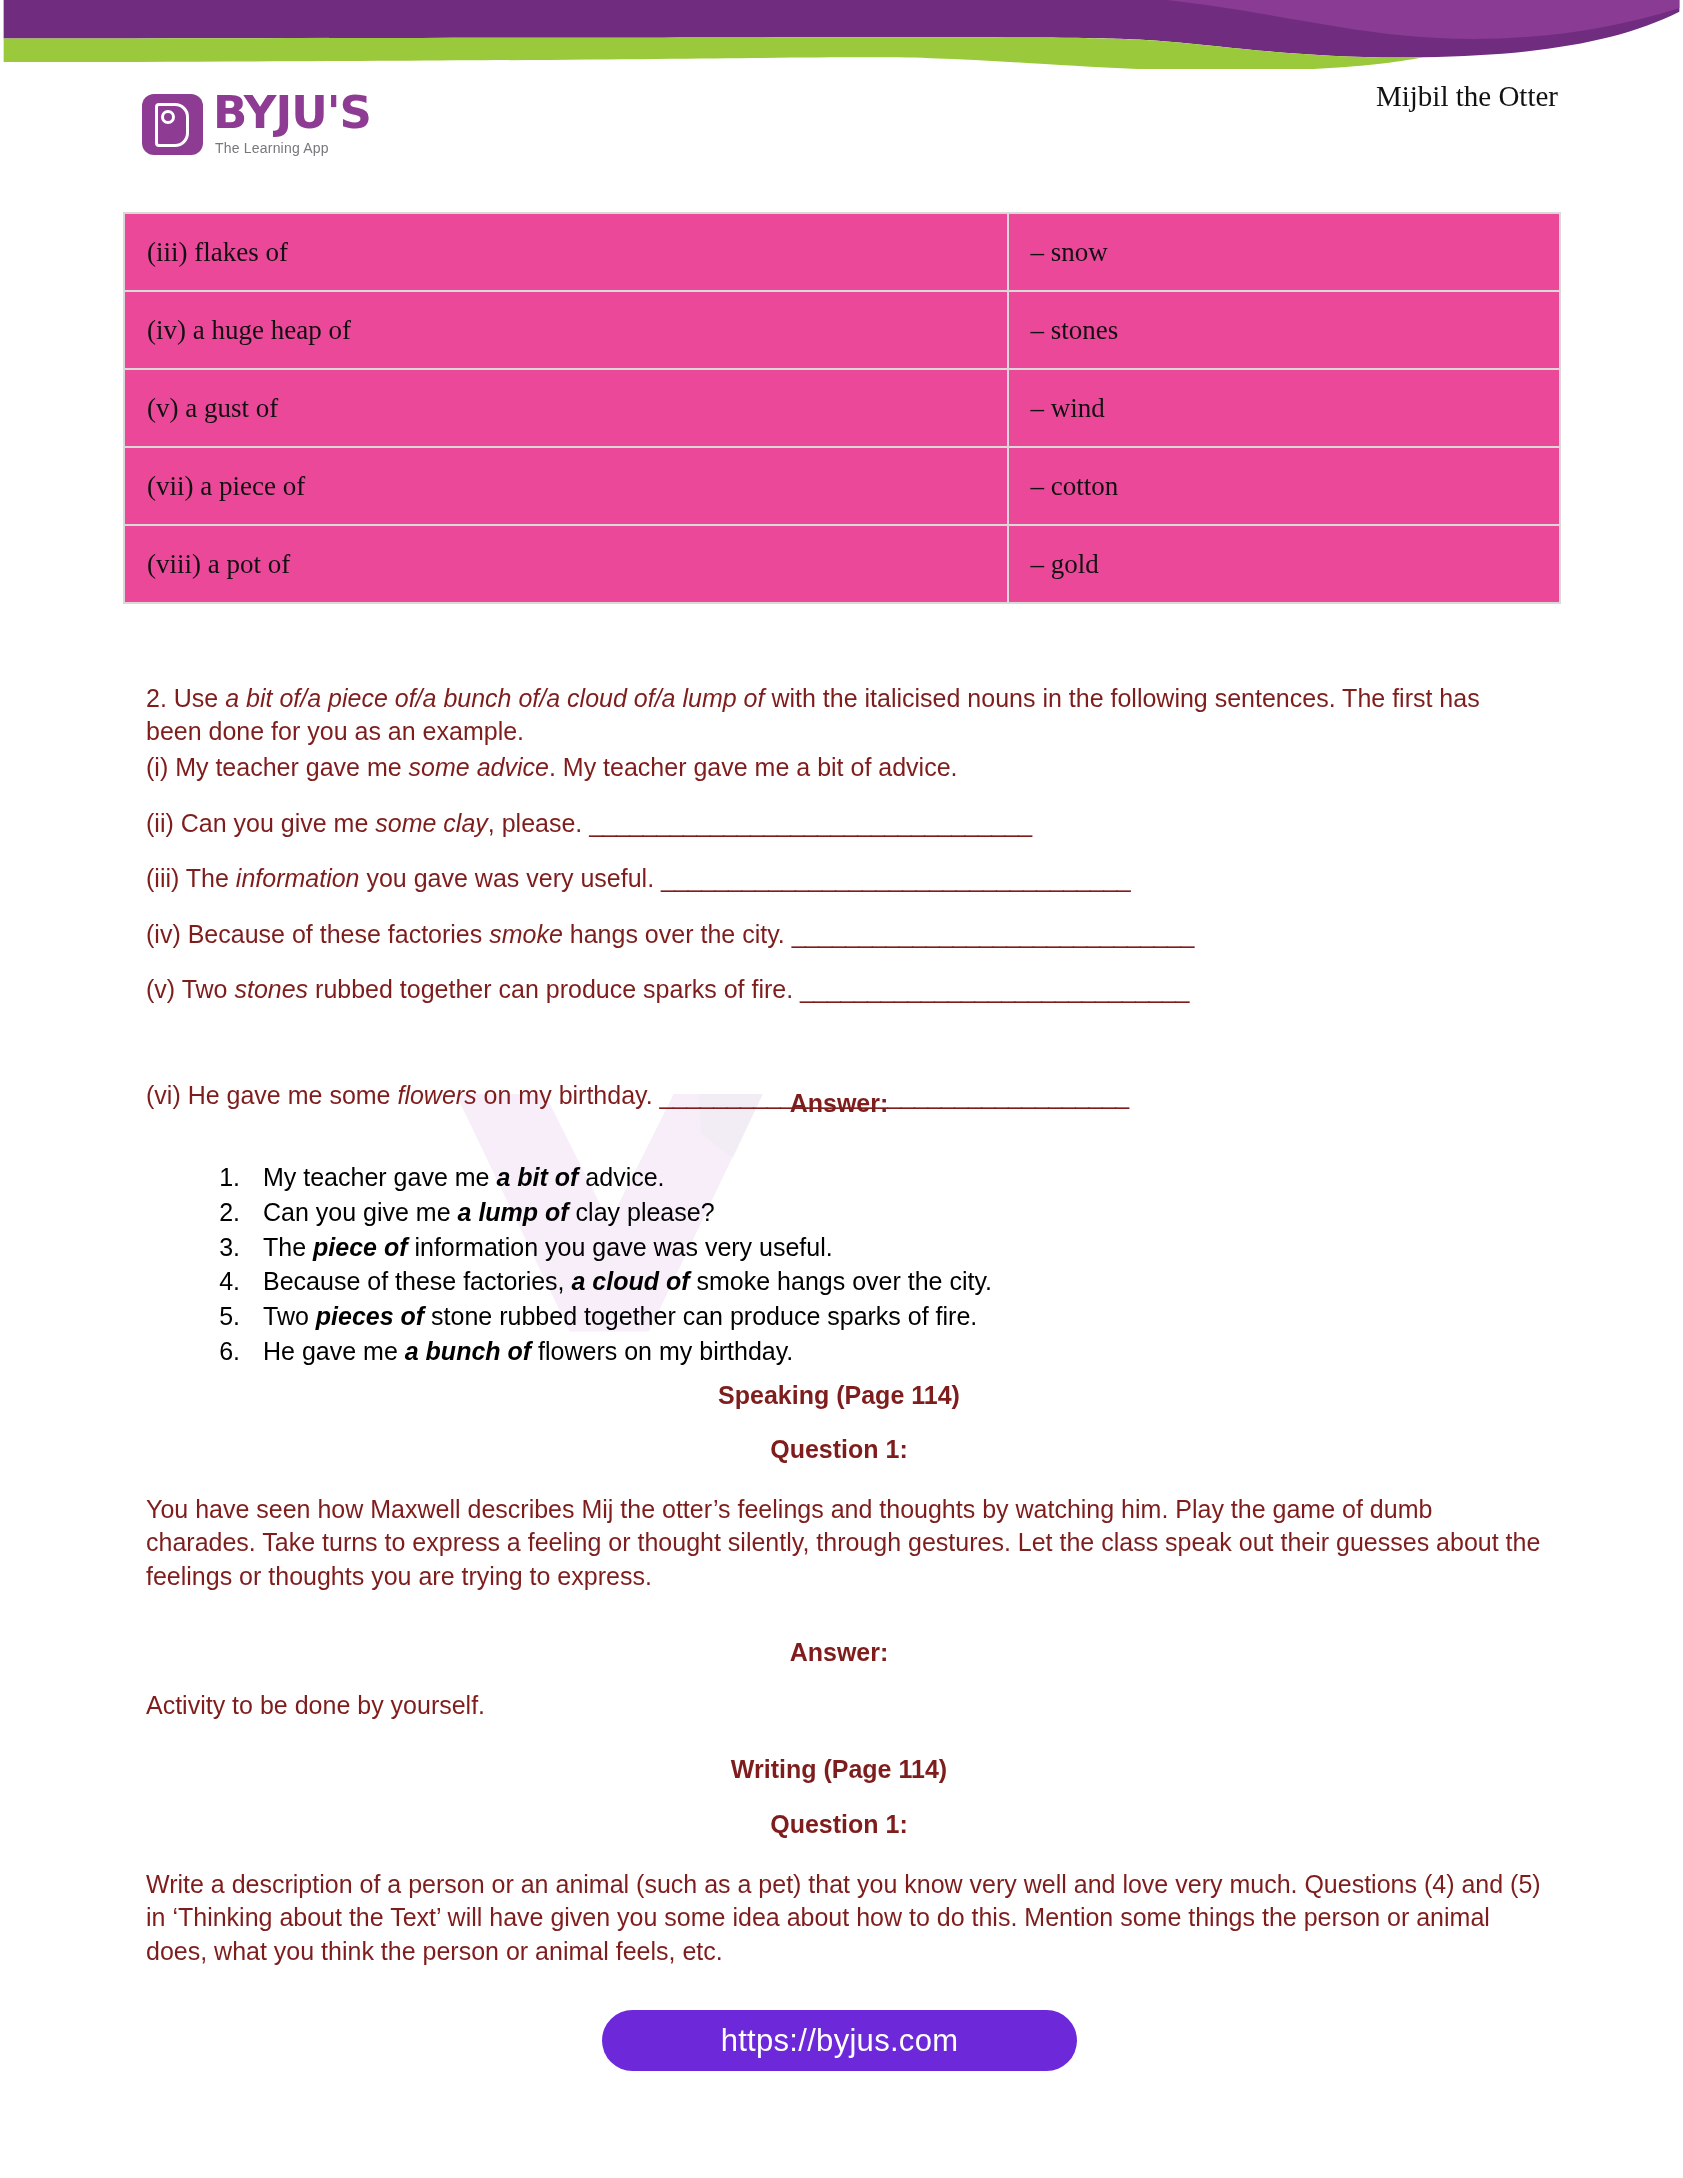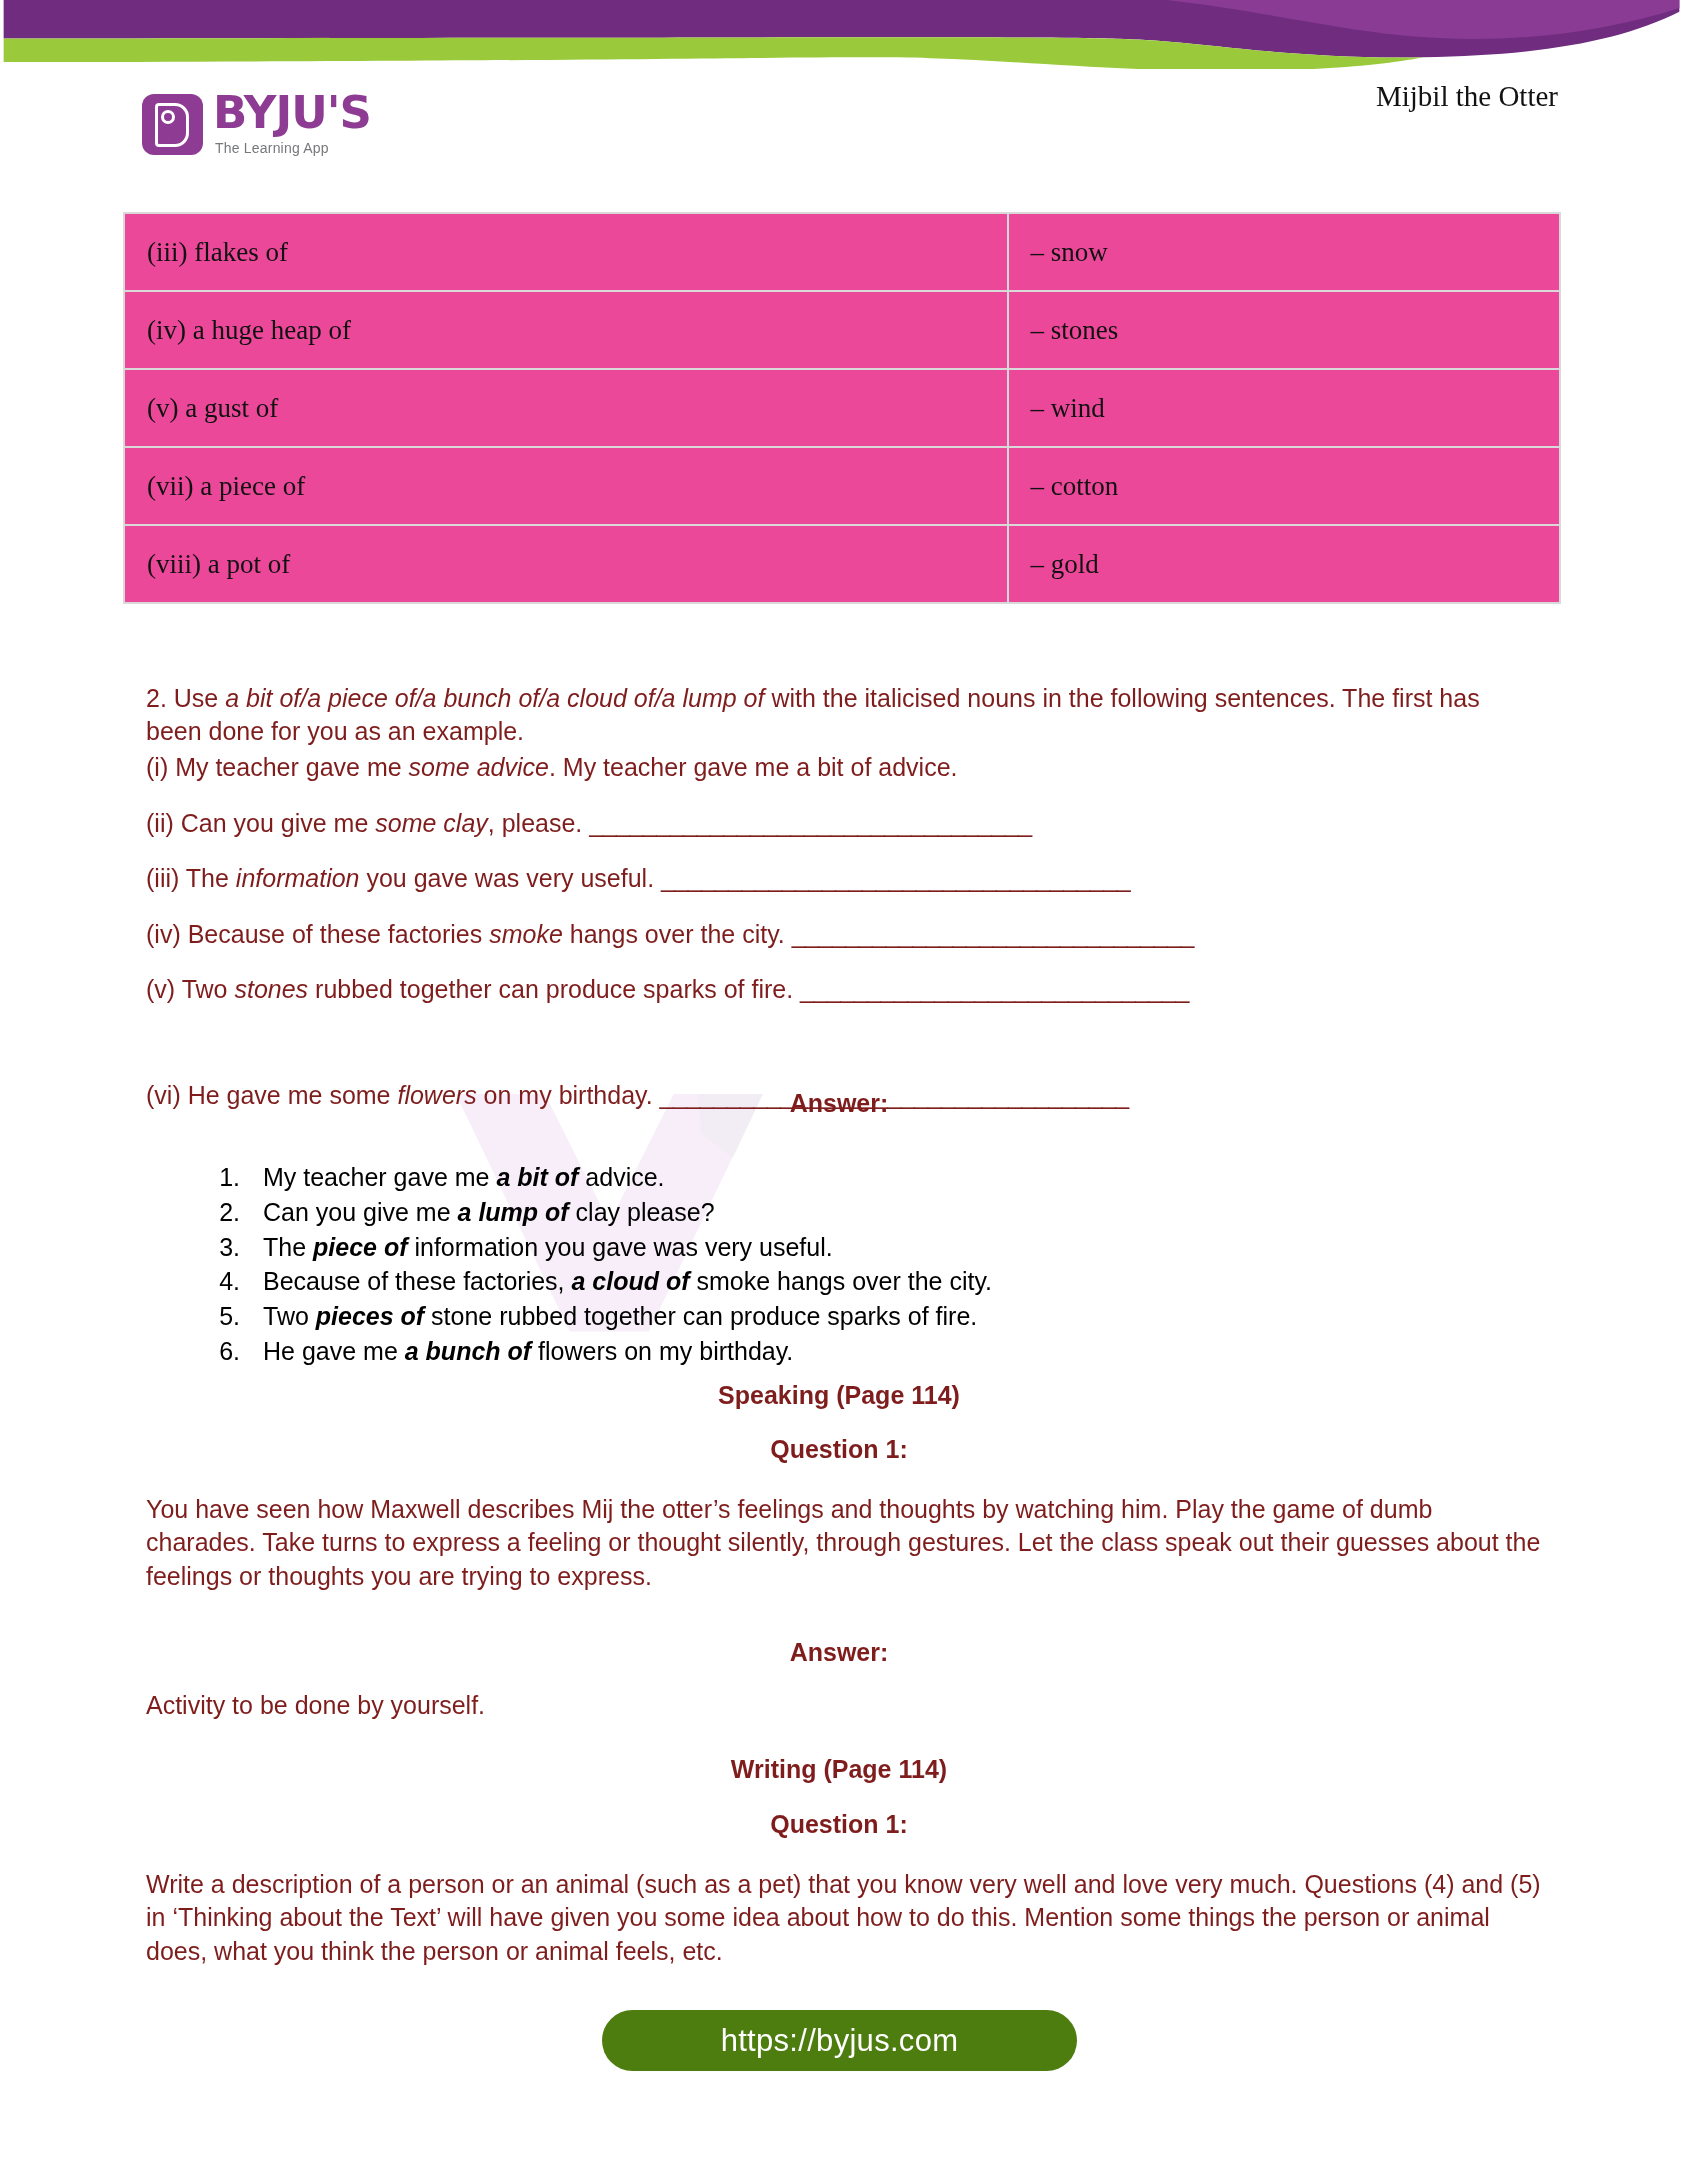--- a/index.html
+++ b/index.html
@@ -170,21 +170,21 @@
   }
   .ans-list li b { font-weight: bold; font-style: italic; }
 
   
   .footer-btn {
     position: absolute;
     left: 602px;
     top: 2010px;
     width: 475px;
     height: 61px;
-    background: #4d7c0f;
+    background: #6d28d9;
     border-radius: 34px;
     color: #ffffff;
     font-family: "Liberation Sans", sans-serif;
     font-size: 31px;
     display: flex;
     align-items: center;
     justify-content: center;
     letter-spacing: 0.3px;
   }
 </style>

